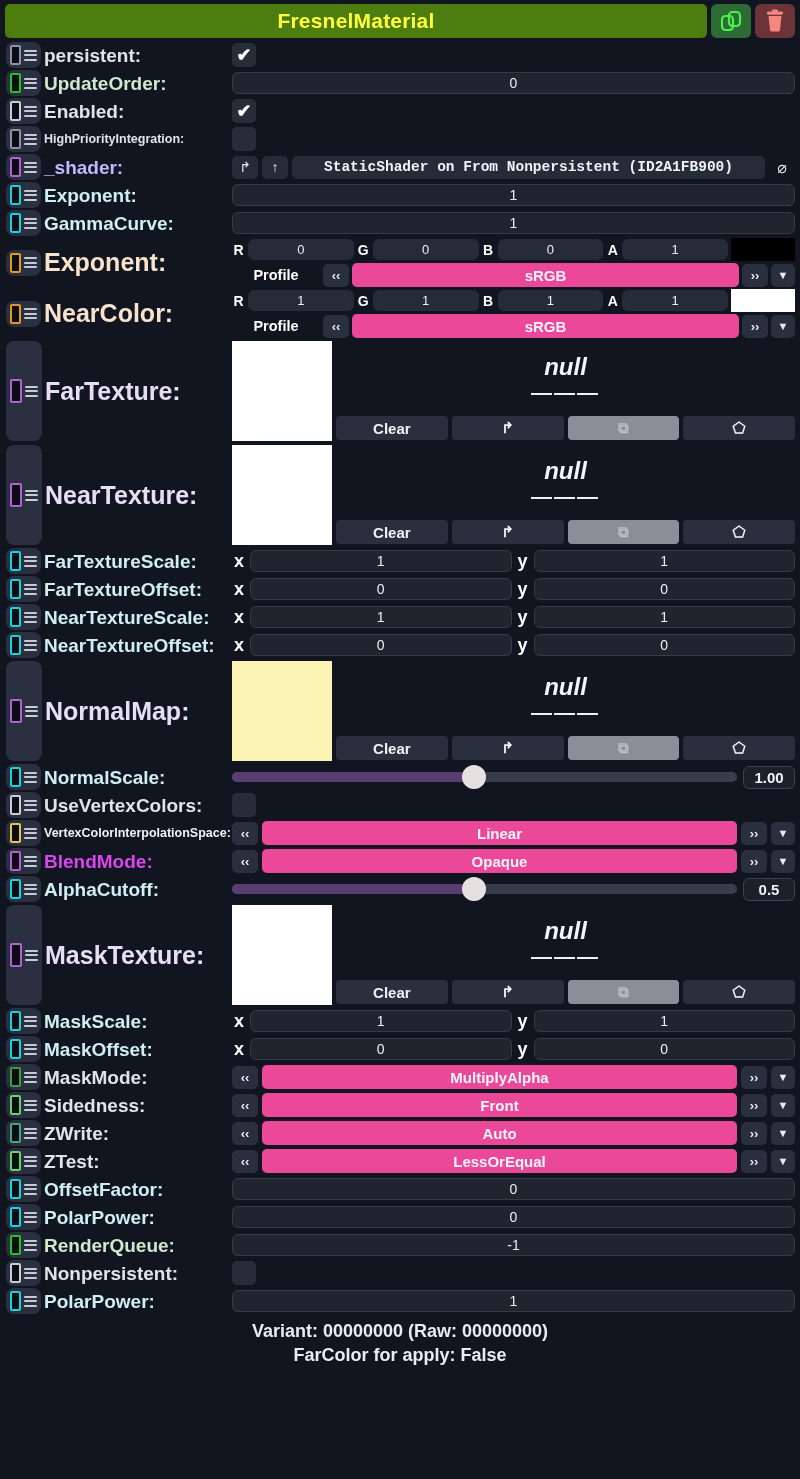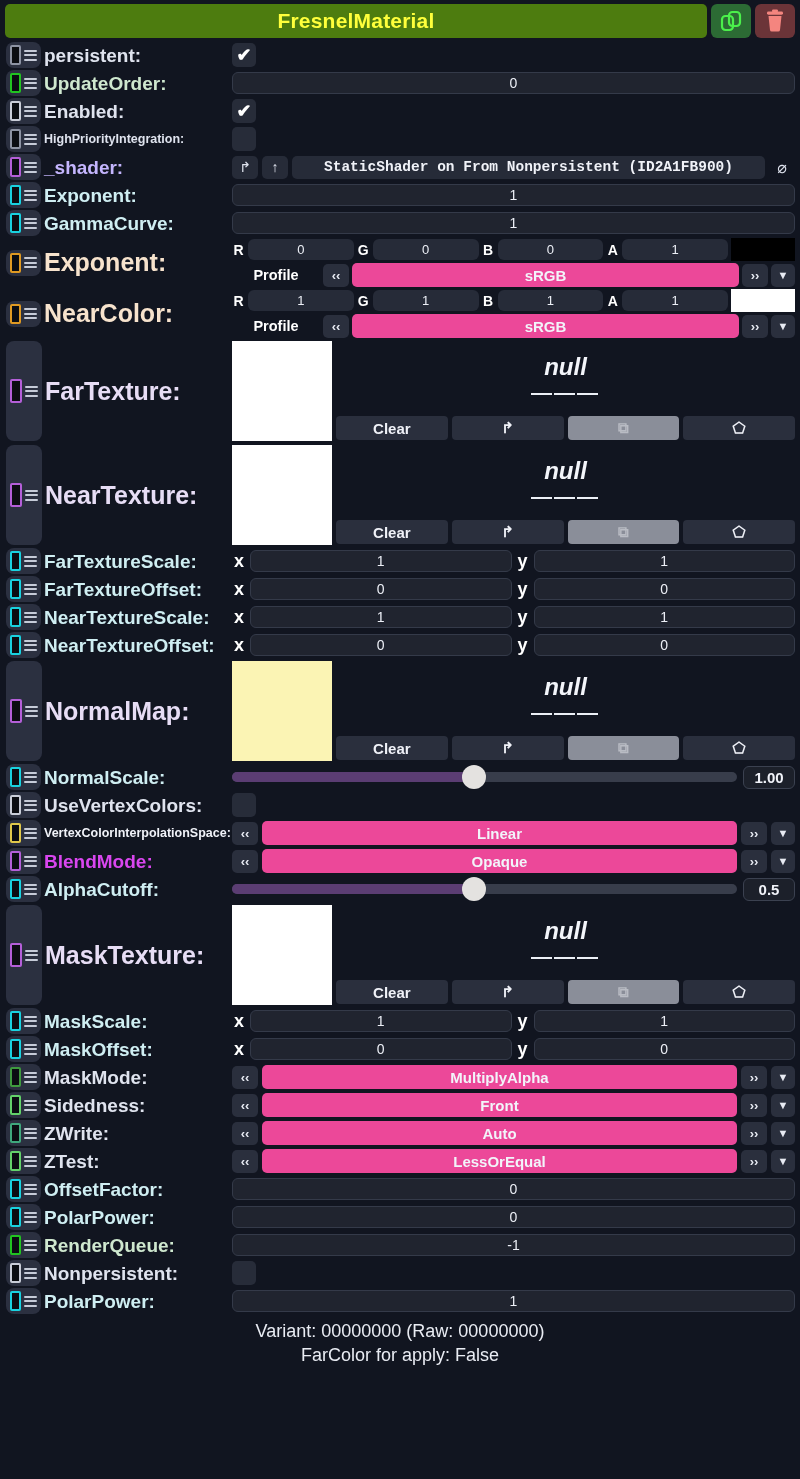--- a/index.html
+++ b/index.html
@@ -132,21 +132,21 @@
   .fill { position:absolute; left:0; top:0; bottom:0; background:#5b3d73; border-radius:5px; }
   .knob { position:absolute; top:50%; width:24px; height:24px; border-radius:50%; background:#e4e2e0; transform:translate(-50%,-50%); }
   .sval {
     width:52px; height:23px; background:#1c202a; border:1px solid #3b4150; border-radius:6px;
     display:flex; align-items:center; justify-content:center; color:#f0f2f8; font-size:15px; font-weight:bold;
     flex:0 0 auto;
   }
 
   
   .footer { padding-top:4px; text-align:center; }
-  .footer div { color:#e9ecf3; font-size:18px; font-weight:normal; line-height:1.35; }
+  .footer div { color:#e9ecf3; font-size:18px; font-weight:bold; line-height:1.35; }
 
   svg { display:block; }
 </style>
 </head>
 <body>
 
 <div id="root">
 
   <div class="header">
     <div class="title-bar">

